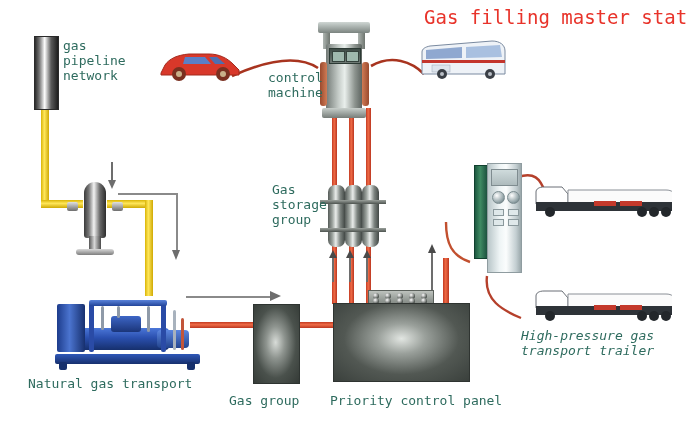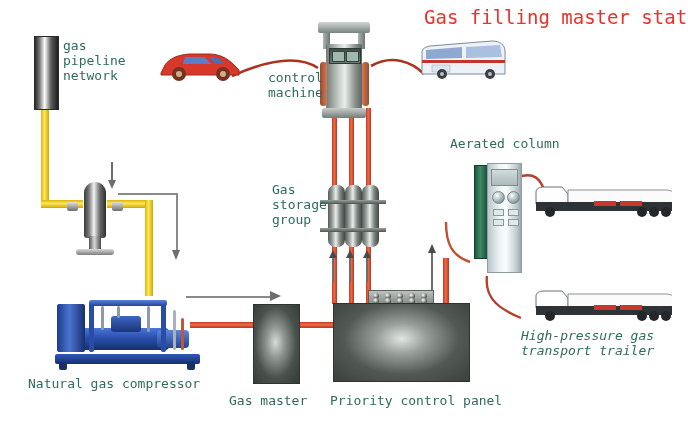--- a/index.html
+++ b/index.html
@@ -208,24 +208,24 @@
     <div class="cBody" style="left:34px;top:14px;width:5px;height:50px;background:#2a4ba6;"></div>
     <div class="cBody" style="left:106px;top:14px;width:5px;height:50px;background:#2a4ba6;"></div>
     <div class="cBody" style="left:34px;top:12px;width:78px;height:6px;background:linear-gradient(180deg,#5a83da,#23459a);"></div>
 
     <div class="cBody" style="left:46px;top:18px;width:3px;height:24px;background:#8f9aa8;"></div>
     <div class="cBody" style="left:62px;top:18px;width:3px;height:12px;background:#8f9aa8;"></div>
     <div class="cBody" style="left:92px;top:18px;width:3px;height:26px;background:#8f9aa8;"></div>
     <div class="cBody" style="left:118px;top:22px;width:3px;height:40px;background:#a8b2bd;"></div>
     <div class="cBody" style="left:126px;top:30px;width:3px;height:32px;background:#c2553a;"></div>
   </div>
-  <div class="lbl" style="left:28px;top:376px;">Natural gas compressor</div>
+  <div class="lbl" style="left:28px;top:376px;">Natural gas transport</div>
 
   <div id="dryer"></div>
-  <div class="lbl" style="left:229px;top:393px;">Gas master</div>
+  <div class="lbl" style="left:229px;top:393px;">Gas group</div>
 
   <div id="panelTop">
     <div class="gauge" style="left:4px;top:2px;"></div>
     <div class="gauge" style="left:16px;top:2px;"></div>
     <div class="gauge" style="left:28px;top:2px;"></div>
     <div class="gauge" style="left:40px;top:2px;"></div>
     <div class="gauge" style="left:52px;top:2px;"></div>
     <div class="gauge" style="left:4px;top:7px;"></div>
     <div class="gauge" style="left:16px;top:7px;"></div>
     <div class="gauge" style="left:28px;top:7px;"></div>
@@ -266,21 +266,20 @@
     <div id="acSide"></div>
     <div id="acCab"></div>
     <div id="acDisp"></div>
     <div class="acDial" style="left:18px;"></div>
     <div class="acDial" style="left:33px;"></div>
     <div class="acBtn" style="left:19px;top:46px;"></div>
     <div class="acBtn" style="left:34px;top:46px;"></div>
     <div class="acBtn" style="left:19px;top:56px;"></div>
     <div class="acBtn" style="left:34px;top:56px;"></div>
   </div>
-  <div class="lbl" style="left:450px;top:136px;">Aerated column</div>
 
   <svg class="veh" style="left:155px;top:45px;" width="88" height="40">
     <path d="M6,28 L10,20 C14,14 22,10 34,9 L54,9 C64,9 72,13 78,19 L84,25 L84,30 L6,30 Z" fill="#d8382a" stroke="#a32a1d" stroke-width="1"></path>
     <path d="M30,12 L50,12 L56,19 L28,19 Z" fill="#5a7fc6"></path>
     <path d="M54,12 L62,12 L70,19 L60,19 Z" fill="#4d6fb0"></path>
     <circle cx="24" cy="29" r="7" fill="#7a3020"></circle>
       <circle cx="24" cy="29" r="3" fill="#c8b089"></circle>
     <circle cx="68" cy="29" r="7" fill="#7a3020"></circle>
       <circle cx="68" cy="29" r="3" fill="#c8b089"></circle>
   </svg>

